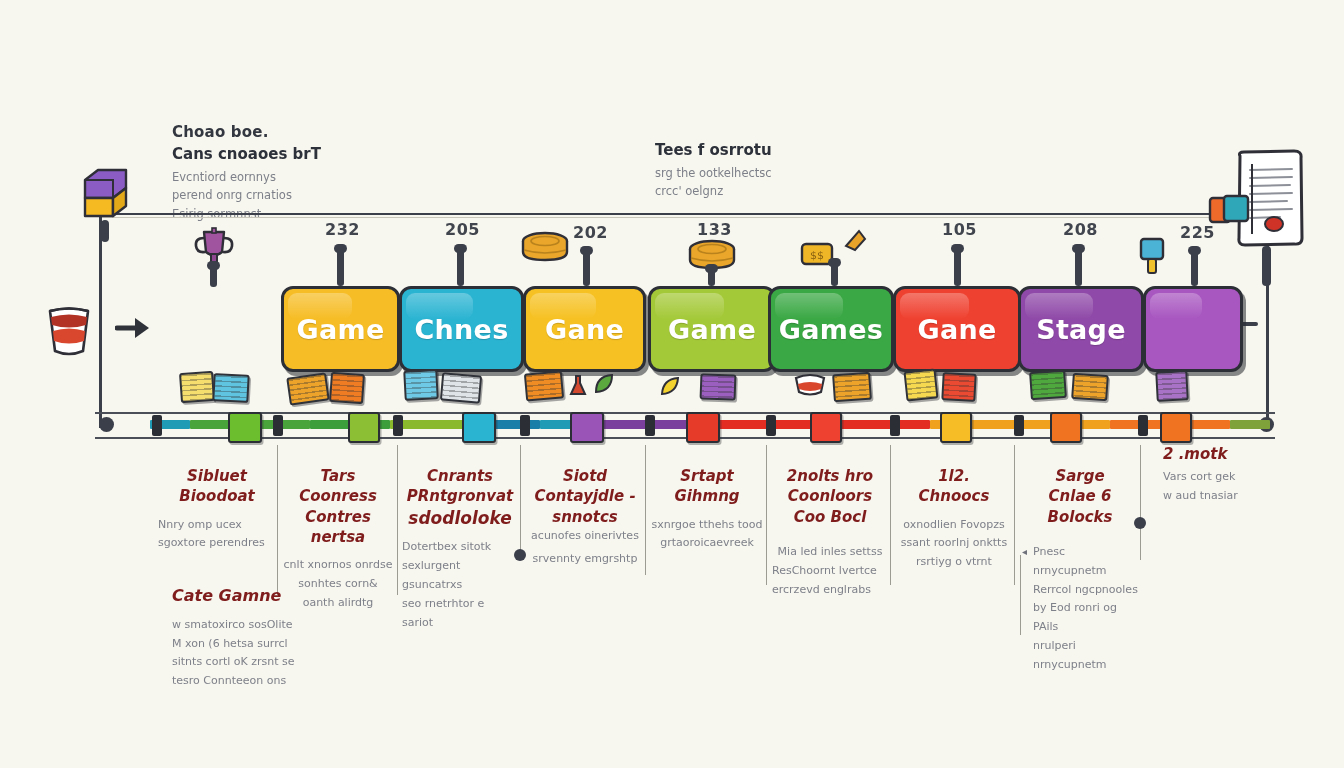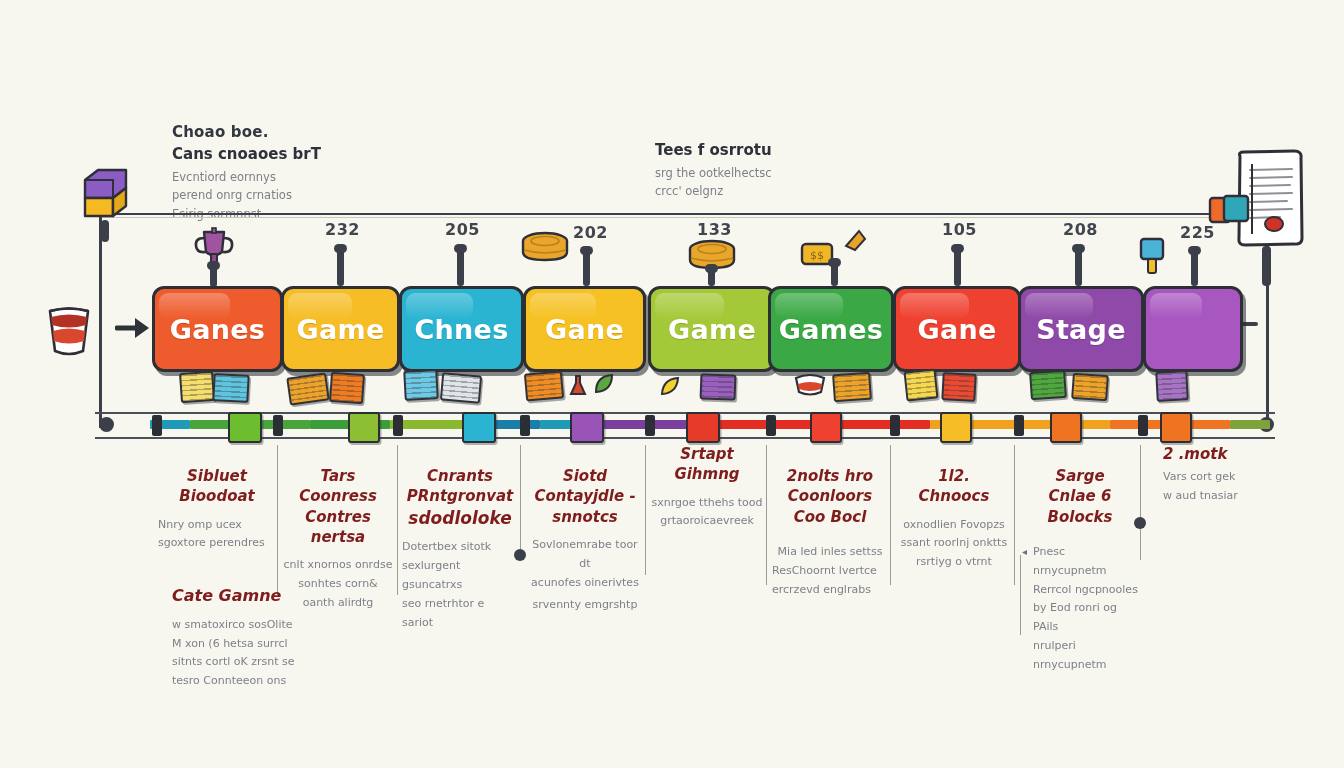--- a/index.html
+++ b/index.html
@@ -275,23 +275,20 @@
 
   <div class="num" style="left:1063px;top:220px;">208</div>
   <div class="stem" style="left:1075px;top:248px;height:38px;"></div>
 
   <div class="num" style="left:1180px;top:223px;">225</div>
   <div class="stem" style="left:1191px;top:250px;height:36px;"></div>
 
   <div class="stem" style="left:210px;top:265px;height:22px;"></div>
   <div class="stem" style="left:831px;top:262px;height:24px;"></div>
 
-  <div class="card" style="left:152px;width:125px;background:#ee5b2c;">
-    <span class="label">Ganes</span>
-  </div>
   <div class="card" style="left:281px;width:113px;background:#f6bd26;">
     <span class="label">Game</span>
   </div>
   <div class="card" style="left:399px;width:119px;background:#2bb4d2;">
     <span class="label">Chnes</span>
   </div>
   <div class="card" style="left:523px;width:117px;background:#f6c122;">
     <span class="label">Gane</span>
   </div>
   <div class="card" style="left:648px;width:122px;background:#a4c938;">
@@ -455,26 +452,25 @@
     <div class="h" style="font-size:17px">sdodloloke</div>
     <div class="b" style="text-align:left">Dotertbex sitotk</div>
     <div class="b" style="margin-top:0;text-align:left">sexlurgent gsuncatrxs</div>
     <div class="b" style="margin-top:0;text-align:left">seo rnetrhtor e sariot</div>
   </div>
 
   <div class="cap" style="left:528px;top:466px;width:114px;">
     <div class="h">Siotd</div>
     <div class="h">Contayjdle -</div>
     <div class="h">snnotcs</div>
-    <div class="b">Sovlonemrabe toor dt</div>
     <div class="b" style="margin-top:0">acunofes oinerivtes</div>
     <div class="b" style="margin-top:4px">srvennty emgrshtp</div>
   </div>
 
-  <div class="cap" style="left:650px;top:444px;width:114px;">
+  <div class="cap" style="left:650px;top:466px;width:114px;">
     <div class="h">Srtapt</div>
     <div class="h">Gihmng</div>
     <div class="b">sxnrgoe tthehs tood</div>
     <div class="b" style="margin-top:0">grtaoroicaevreek</div>
   </div>
 
   <div class="cap" style="left:772px;top:466px;width:116px;">
     <div class="h">2nolts hro</div>
     <div class="h">Coonloors</div>
     <div class="h">Coo Bocl</div>

